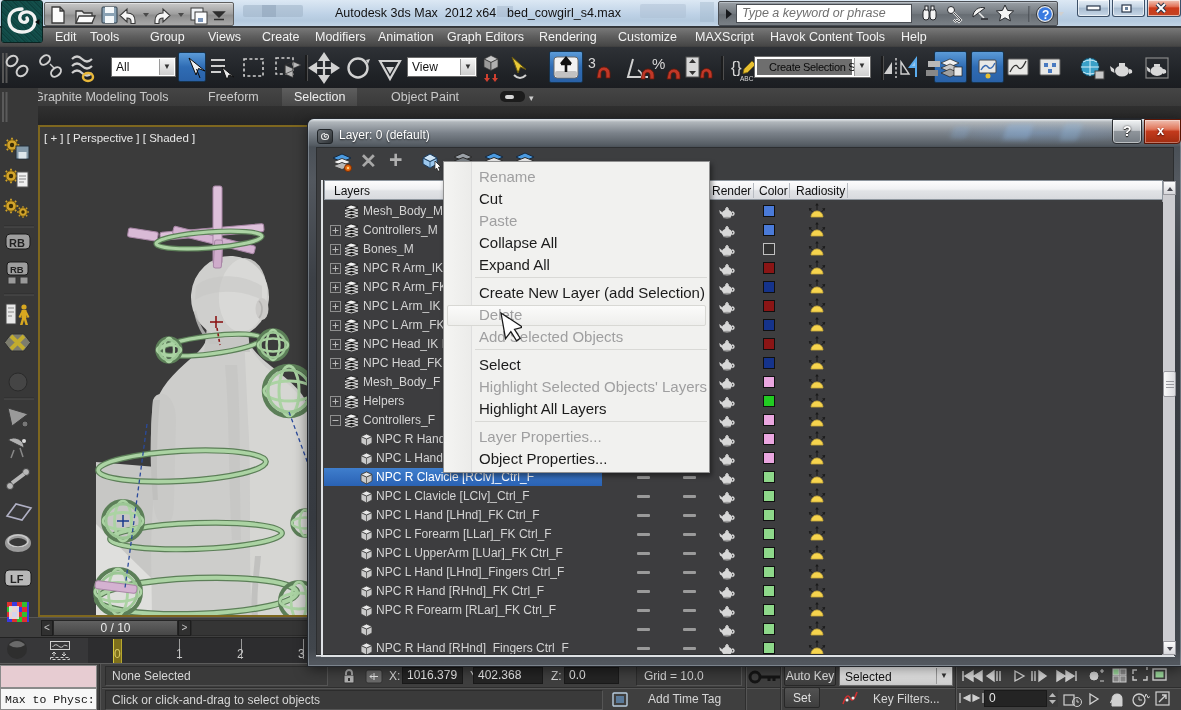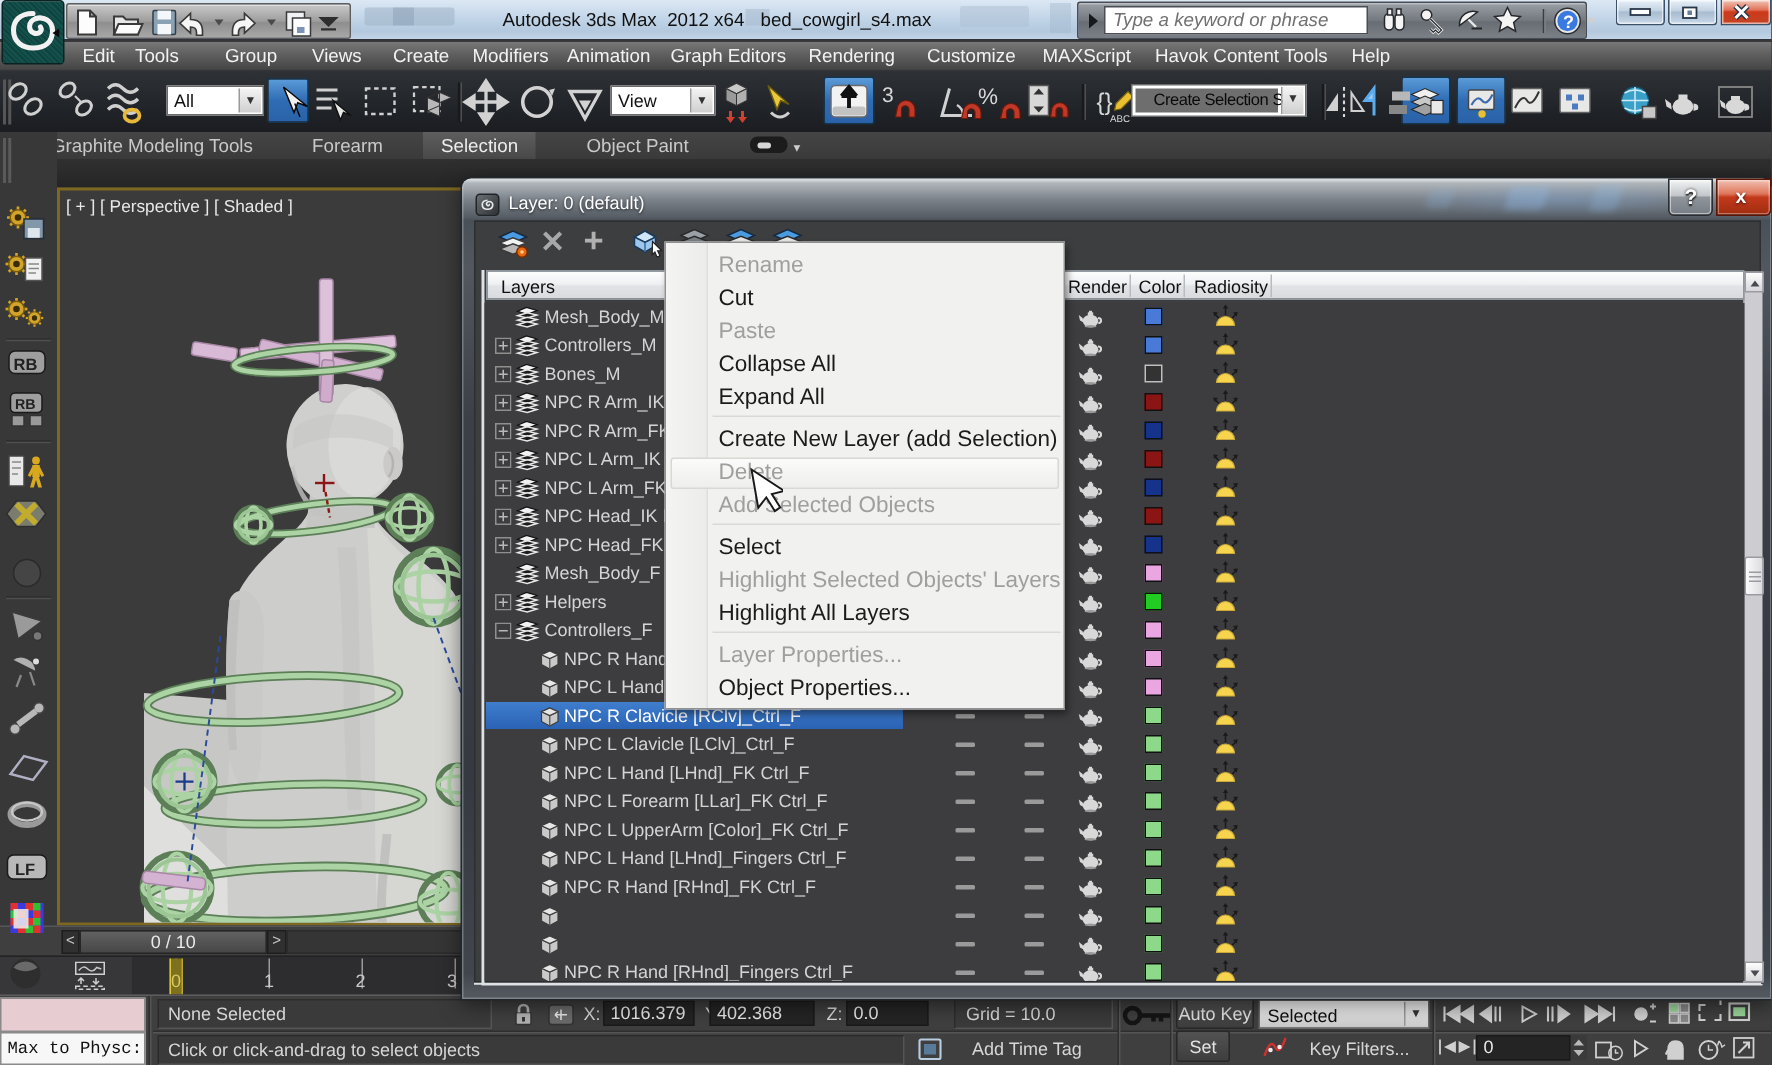--- a/index.html
+++ b/index.html
@@ -303,21 +303,21 @@
       <span class="cb-arrow">▼</span>
     </div>
 <div class="combo" style="left:754px;top:9px;width:117px;height:22px">
       <span style="position:absolute;left:2px;top:2px;bottom:2px;right:18px;background:#6e6e6e;color:#0a0a0a;font-size:11px;letter-spacing:-0.3px;line-height:17px;padding-left:12px">Create Selection Se</span>
       <span class="cb-arrow">▼</span>
     </div>
 </div>
 
 <div class="abs" id="ribbon">
 <span style="left:34px">Graphite Modeling Tools</span>
-<span style="left:208px">Forearm</span>
+<span style="left:208px">Freeform</span>
 <span style="left:282px;background:linear-gradient(#5e5e5e,#484848);margin:-2px 0;padding:2px 12px;color:#ededed">Selection</span>
 <span style="left:391px">Object Paint</span>
 <div style="position:absolute;left:500px;top:3px;width:25px;height:11px;background:#1c1c1c;border-radius:5px">
       <div style="position:absolute;left:5px;top:3.5px;width:9px;height:4px;background:#d8d8d8;border-radius:2px"></div>
     </div>
 <span style="left:529px;font-size:9px;color:#cccccc;top:5px">▾</span>
 </div>
 <div class="abs" id="ribbon2"></div>
 
 <div class="abs" id="lefttb"></div>
@@ -1418,21 +1418,21 @@
           <path d="M17.2 5 L14 5.4 L16.4 8 Z"></path>
 </g>
       </svg>
     </div>
 <div class="row" style="top:342px">
       <svg width="13" height="14" viewBox="0 0 13 14" style="position:absolute;left:37px;top:3px">
 <path d="M6.5 1 L12 3.5 L12 10 L6.5 13 L1 10 L1 3.5 Z" fill="#c9c9c9" stroke="#3c3c3c" stroke-width="0.8"></path>
 <path d="M1 3.5 L6.5 6 L12 3.5 M6.5 6 L6.5 13" stroke="#5a5a5a" stroke-width="0.9" fill="none"></path>
 <path d="M6.5 1 L12 3.5 L6.5 6 L1 3.5 Z" fill="#e6e6e6" stroke="#3c3c3c" stroke-width="0.8"></path>
 </svg>
-      <span style="position:absolute;left:53px;top:0px;color:#d4d4d4">NPC L UpperArm [Color]_FK Ctrl_F</span>
+      <span style="position:absolute;left:53px;top:0px;color:#d4d4d4">NPC L UpperArm [LUar]_FK Ctrl_F</span>
       <div style="position:absolute;left:314px;top:8px;width:13px;height:3px;background:#9a9a9a;border-radius:1px"></div>
       <div style="position:absolute;left:360px;top:8px;width:13px;height:3px;background:#9a9a9a;border-radius:1px"></div>
       <svg width="18" height="14" viewBox="0 0 18 14" style="position:absolute;left:395px;top:3px">
 <ellipse cx="9" cy="9" rx="5.2" ry="4.2" fill="#d8d8d8"></ellipse>
 <path d="M3.8 7 L1.2 5 L2 8.6 L4.4 10" fill="#d8d8d8"></path>
 <path d="M14 7 C16.5 7 16.8 10 14.2 10.5" fill="none" stroke="#d8d8d8" stroke-width="1.4"></path>
 <rect x="7.2" y="3.2" width="3.6" height="2" fill="#d8d8d8"></rect>
 <rect x="8" y="2.2" width="2" height="1.4" fill="#d8d8d8"></rect>
 <ellipse cx="9" cy="12.6" rx="4" ry="0.9" fill="#9a9a9a"></ellipse>
 </svg>
@@ -1514,20 +1514,21 @@
           <path d="M17.2 5 L14 5.4 L16.4 8 Z"></path>
 </g>
       </svg>
     </div>
 <div class="row" style="top:399px">
       <svg width="13" height="14" viewBox="0 0 13 14" style="position:absolute;left:37px;top:3px">
 <path d="M6.5 1 L12 3.5 L12 10 L6.5 13 L1 10 L1 3.5 Z" fill="#c9c9c9" stroke="#3c3c3c" stroke-width="0.8"></path>
 <path d="M1 3.5 L6.5 6 L12 3.5 M6.5 6 L6.5 13" stroke="#5a5a5a" stroke-width="0.9" fill="none"></path>
 <path d="M6.5 1 L12 3.5 L6.5 6 L1 3.5 Z" fill="#e6e6e6" stroke="#3c3c3c" stroke-width="0.8"></path>
 </svg>
+      <span style="position:absolute;left:53px;top:0px;color:#d4d4d4">NPC R Forearm [RLar]_FK Ctrl_F</span>
       <div style="position:absolute;left:314px;top:8px;width:13px;height:3px;background:#9a9a9a;border-radius:1px"></div>
       <div style="position:absolute;left:360px;top:8px;width:13px;height:3px;background:#9a9a9a;border-radius:1px"></div>
       <svg width="18" height="14" viewBox="0 0 18 14" style="position:absolute;left:395px;top:3px">
 <ellipse cx="9" cy="9" rx="5.2" ry="4.2" fill="#d8d8d8"></ellipse>
 <path d="M3.8 7 L1.2 5 L2 8.6 L4.4 10" fill="#d8d8d8"></path>
 <path d="M14 7 C16.5 7 16.8 10 14.2 10.5" fill="none" stroke="#d8d8d8" stroke-width="1.4"></path>
 <rect x="7.2" y="3.2" width="3.6" height="2" fill="#d8d8d8"></rect>
 <rect x="8" y="2.2" width="2" height="1.4" fill="#d8d8d8"></rect>
 <ellipse cx="9" cy="12.6" rx="4" ry="0.9" fill="#9a9a9a"></ellipse>
 </svg>

